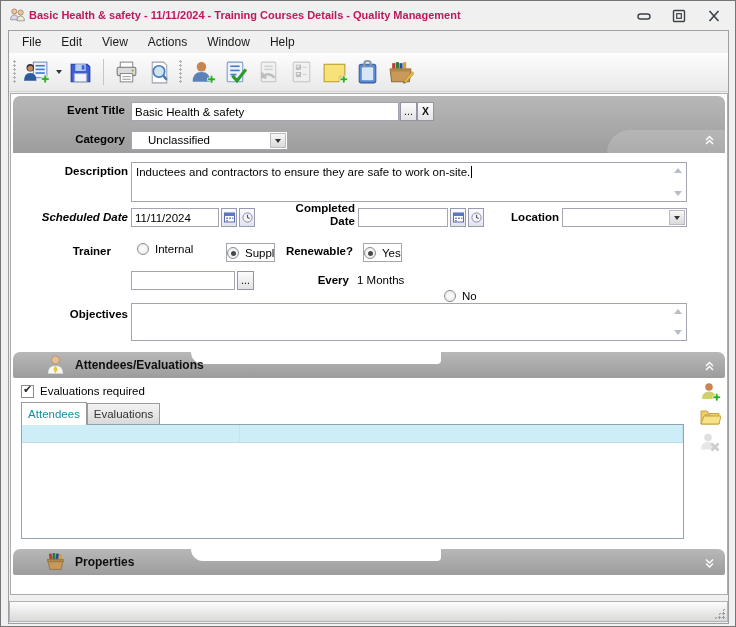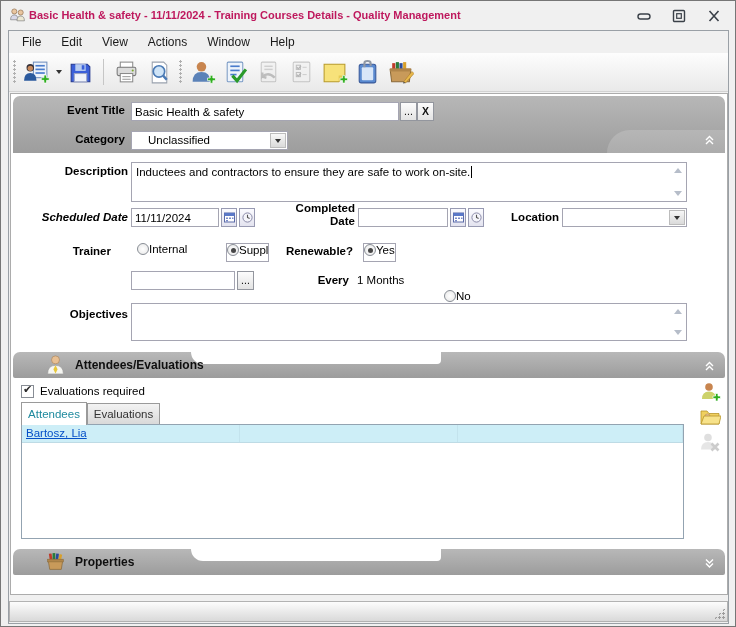--- a/index.html
+++ b/index.html
@@ -66,21 +66,21 @@
            padding:2px 18px 2px 4px; line-height:14px; }
   .sa-up,.sa-down { position:absolute; right:4px; width:0; height:0;
                     border-left:4px solid transparent; border-right:4px solid transparent; }
   .sa-up { top:5px; border-bottom:5px solid #b6bdc9; }
   .sa-down { bottom:5px; border-top:5px solid #b6bdc9; }
   .caret { display:inline-block; width:1px; height:12px; background:#000; vertical-align:-2px; margin-left:1px; }
 
   .dbtn { position:absolute; width:16px; height:19px; border:1px solid #989ab2;
           background:linear-gradient(#fbfbff,#e3e3ef); display:flex; align-items:center; justify-content:center; }
 
-  .radio { position:absolute; display:flex; }
+  .radio { position:absolute; display:flex; align-items:center; gap:6px; }
   .rdot { width:12px; height:12px; border-radius:50%; border:1px solid #888d95;
           background:radial-gradient(#ffffff,#e6e6e6); position:relative; }
   .radio.sel .rdot::after { content:""; position:absolute; left:3px; top:3px; width:5px; height:5px;
                             border-radius:50%; background:#474747; }
 
   
   .sec-header { position:absolute; left:2px; width:712px; height:26px;
                 background:linear-gradient(#b8b8b8,#9c9c9c); border-radius:7px 7px 2px 2px; }
   .sec-notch { position:absolute; top:0; left:178px; width:250px; height:12px; background:#fff;
                border-radius:0 0 14px 42px; }
@@ -431,21 +431,20 @@
     </div>
 
     <span class="cbox checked"></span>
     <span class="cbox-label">Evaluations required</span>
 
     <span class="tab active">Attendees</span>
     <span class="tab inactive">Evaluations</span>
 
     <div class="grid">
       <div class="grid-row">
-        <span class="gr-cell c1"><a class="link" href="#">Bartosz, Lia</a></span>
         <span class="gr-cell c2"></span>
         <span class="gr-cell c3"></span>
       </div>
     </div>
 
     <span class="side-icon" style="top:287px;">
       <svg width="22" height="22" viewBox="0 0 22 22">
         <circle cx="10" cy="6" r="3.8" fill="#c8854f"></circle>
         <path d="M3 18 Q3 10.5 10 10.5 Q17 10.5 17 18 Z" fill="#cdd26a"></path>
         <path d="M14 15 h2.5 v-2.5 h2.5 v2.5 h2.5 v2.5 h-2.5 v2.5 h-2.5 v-2.5 h-2.5 Z" fill="#2fae1f" stroke="#fff" stroke-width="0.7"></path>

